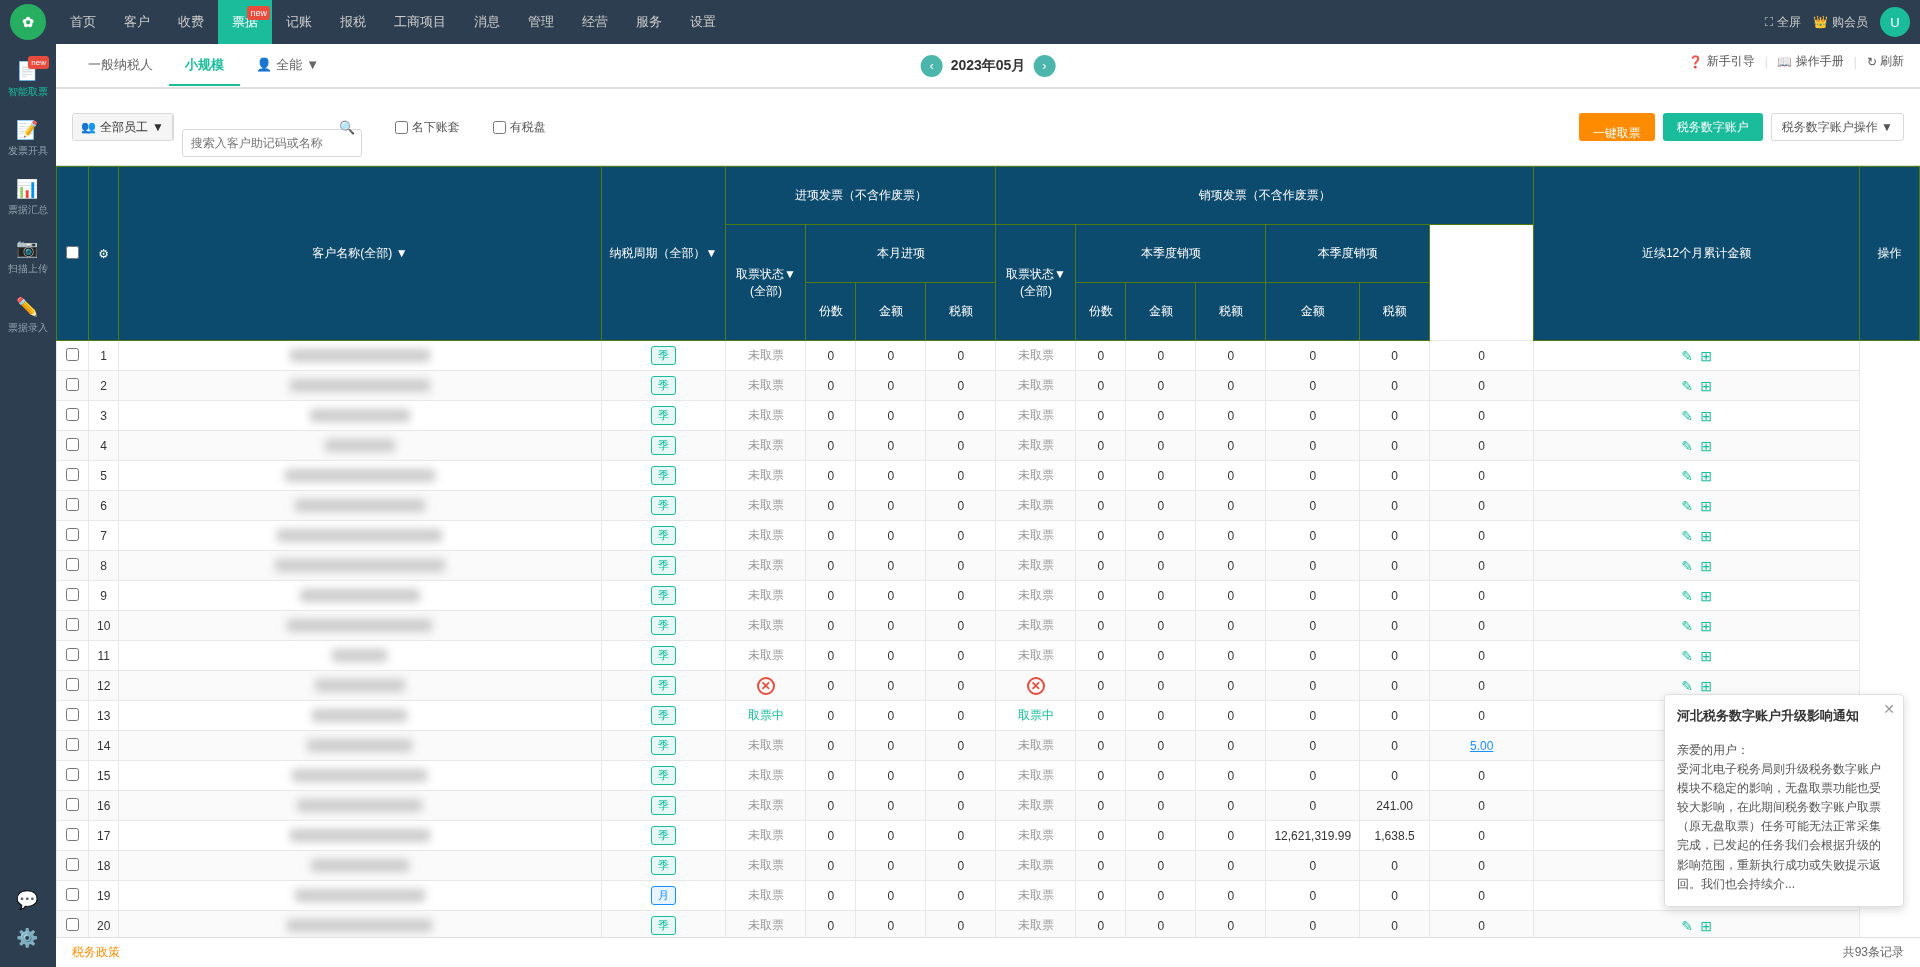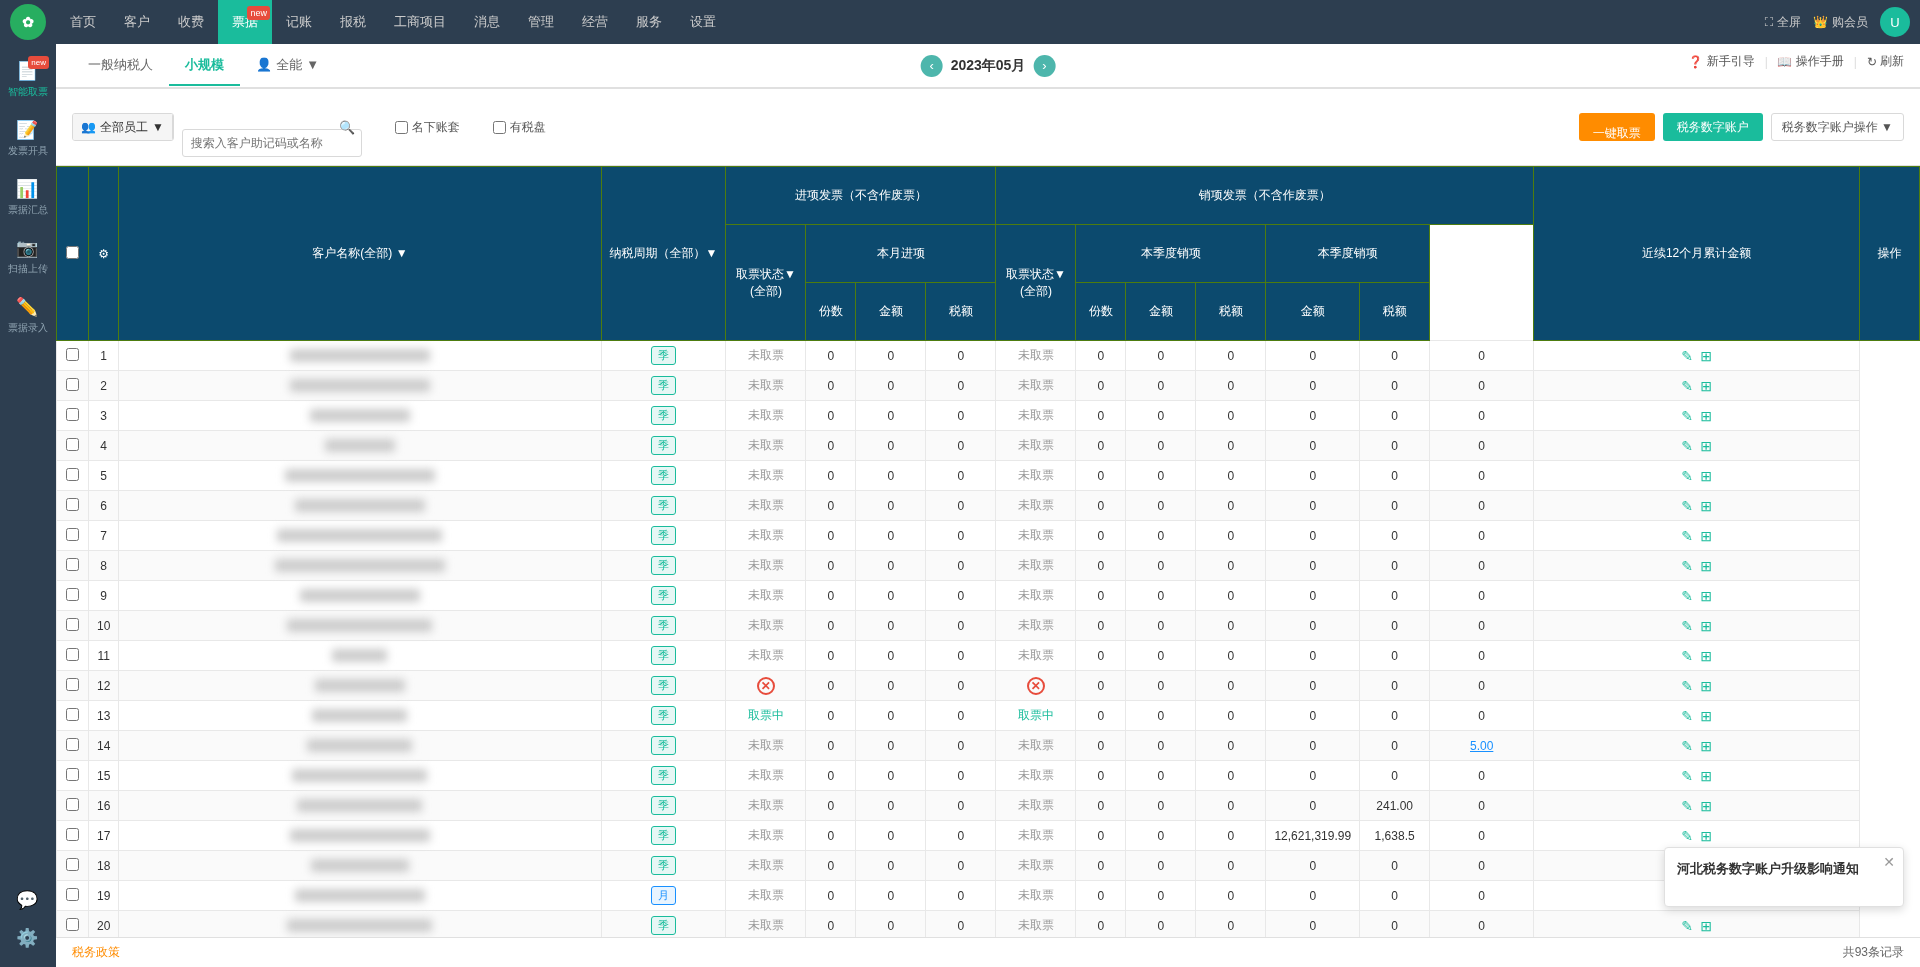--- a/index.html
+++ b/index.html
@@ -1000,13 +1000,17 @@
     <div class="table-footer">
       <span class="footer-tax">税务政策</span>
       <span style="margin-left: auto;">共93条记录</span>
     </div>
   </div>
 </div>
 
 <div class="popup-notification">
   <div class="popup-title">河北税务数字账户升级影响通知</div>
   <div class="popup-close">✕</div>
+  <div class="popup-body">
+    亲爱的用户：<br>
+    受河北电子税务局则升级税务数字账户模块不稳定的影响，无盘取票功能也受较大影响，在此期间税务数字账户取票（原无盘取票）任务可能无法正常采集完成，已发起的任务我们会根据升级的影响范围，重新执行成功或失败提示返回。我们也会持续介...
+  </div>
 </div>
 
 </body></html>

